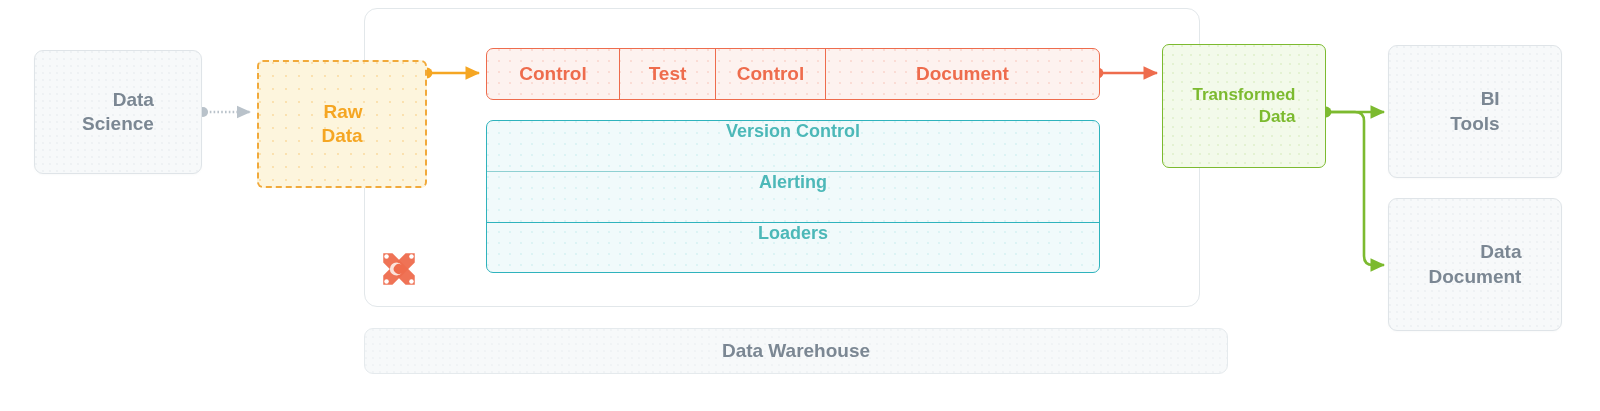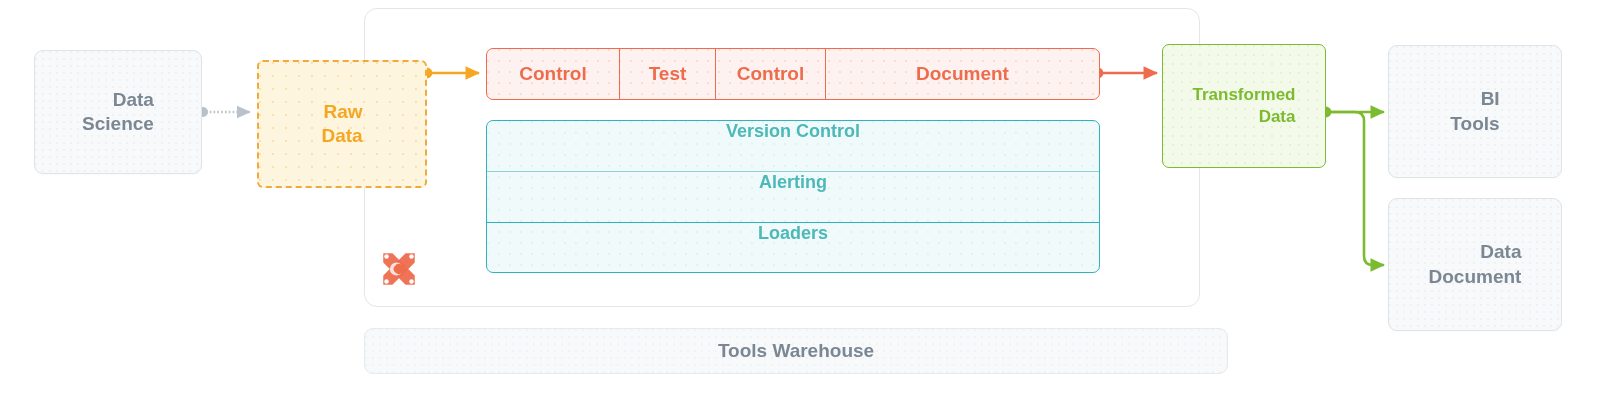--- a/index.html
+++ b/index.html
@@ -244,21 +244,21 @@
       <path d="M56 8 L56 22 L22 56 L8 56 L8 42 L42 8 Z" fill="#ee6c4d" opacity="0.95"></path>
       <circle cx="13" cy="13" r="3.4" fill="#ffffff"></circle>
       <circle cx="51" cy="13" r="3.4" fill="#ffffff"></circle>
       <circle cx="13" cy="51" r="3.4" fill="#ffffff"></circle>
       <circle cx="51" cy="51" r="3.4" fill="#ffffff"></circle>
       <path d="M36 26 A10 10 0 1 0 36 38 A7.5 7.5 0 1 1 36 26 Z" fill="#fbe3dc"></path>
     </svg>
   </div>
 
   <div class="warehouse" style="left:364px; top:328px; width:864px; height:46px;">
-    <span>Tools Warehouse</span>
+    <span>Data Warehouse</span>
   </div>
 
   <div class="box node-green" style="left:1162px; top:44px; width:164px; height:124px;">
     <span>
       <span>Transformed</span><br>
       <span>Data</span>
     </span>
   </div>
 
   <div class="box node-grey" style="left:1388px; top:45px; width:174px; height:133px;">

